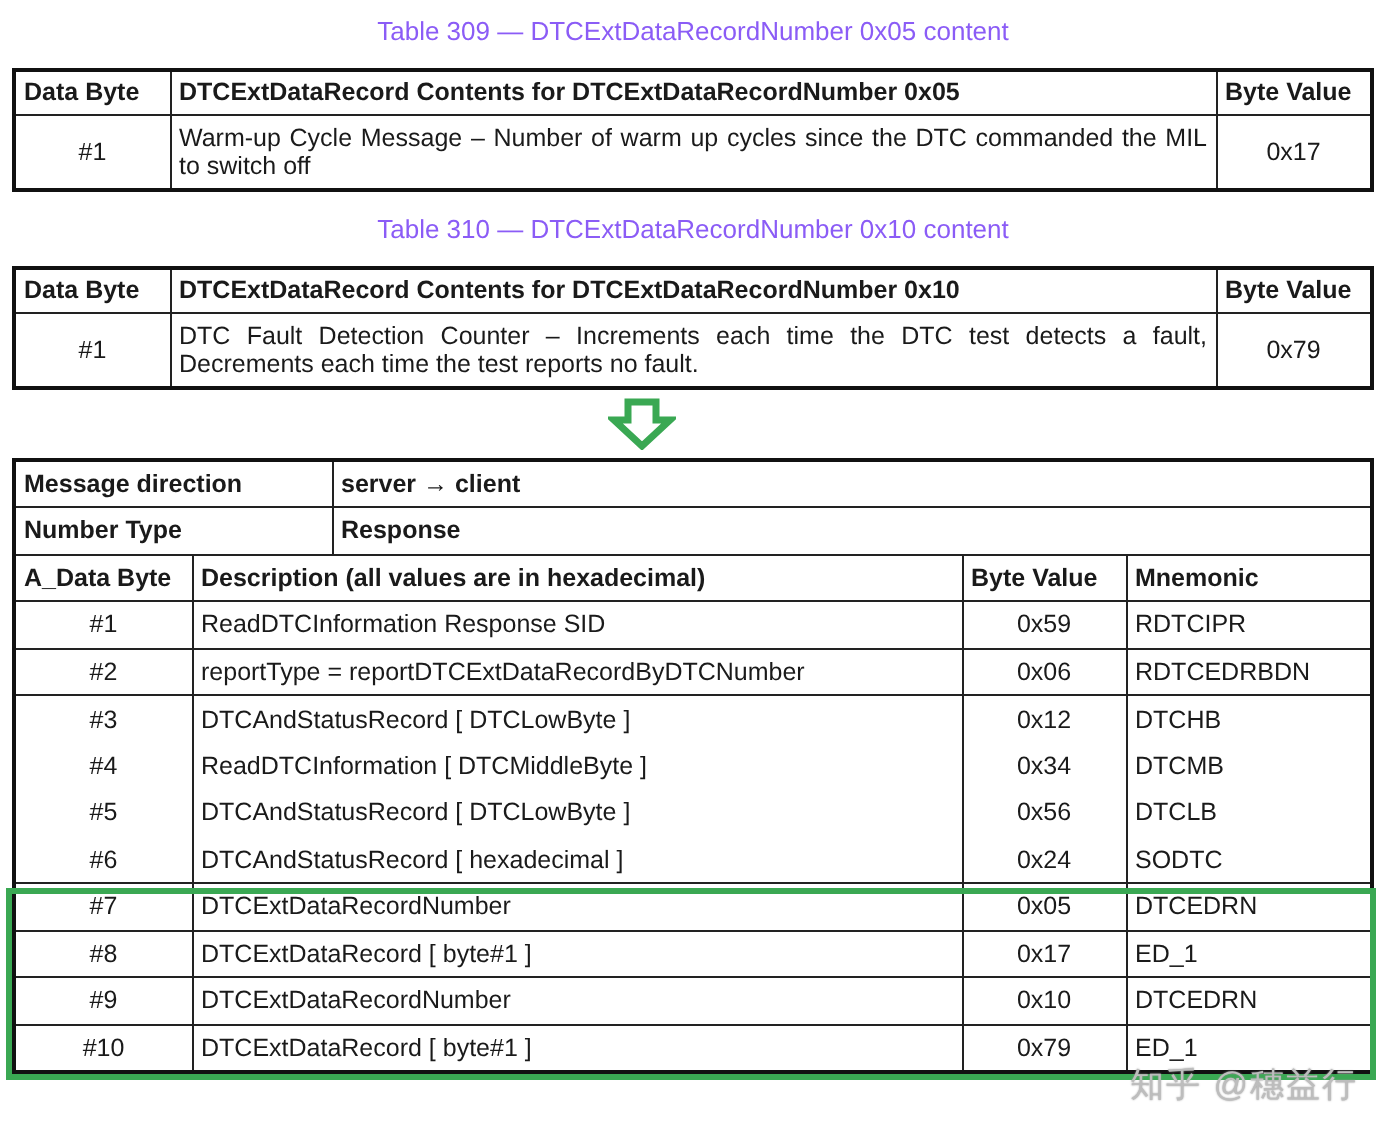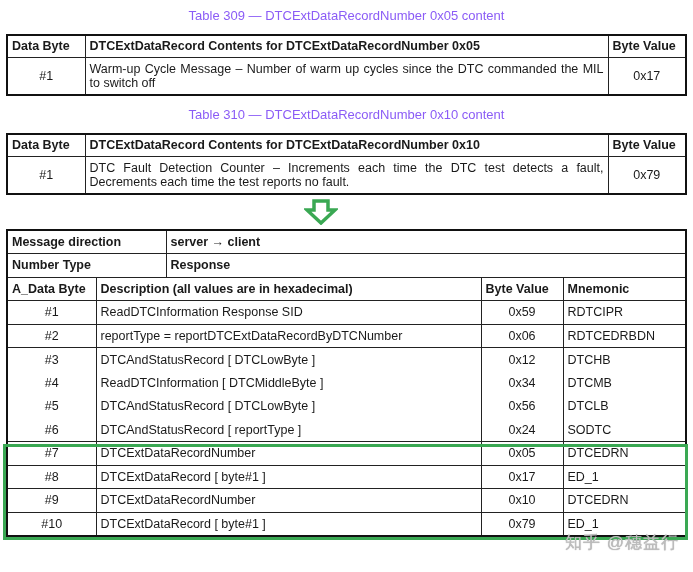--- a/index.html
+++ b/index.html
@@ -124,21 +124,21 @@
     <td>DTCMB</td>
   </tr>
   <tr class="noborder-row">
     <td class="c">#5</td>
     <td colspan="2">DTCAndStatusRecord [ DTCLowByte ]</td>
     <td class="c">0x56</td>
     <td>DTCLB</td>
   </tr>
   <tr class="noborder-row">
     <td class="c">#6</td>
-    <td colspan="2">DTCAndStatusRecord [ reportType ]</td>
+    <td colspan="2">DTCAndStatusRecord [ hexadecimal ]</td>
     <td class="c">0x24</td>
     <td>SODTC</td>
   </tr>
   <tr>
     <td class="c">#7</td>
     <td colspan="2">DTCExtDataRecordNumber</td>
     <td class="c">0x05</td>
     <td>DTCEDRN</td>
   </tr>
   <tr>

